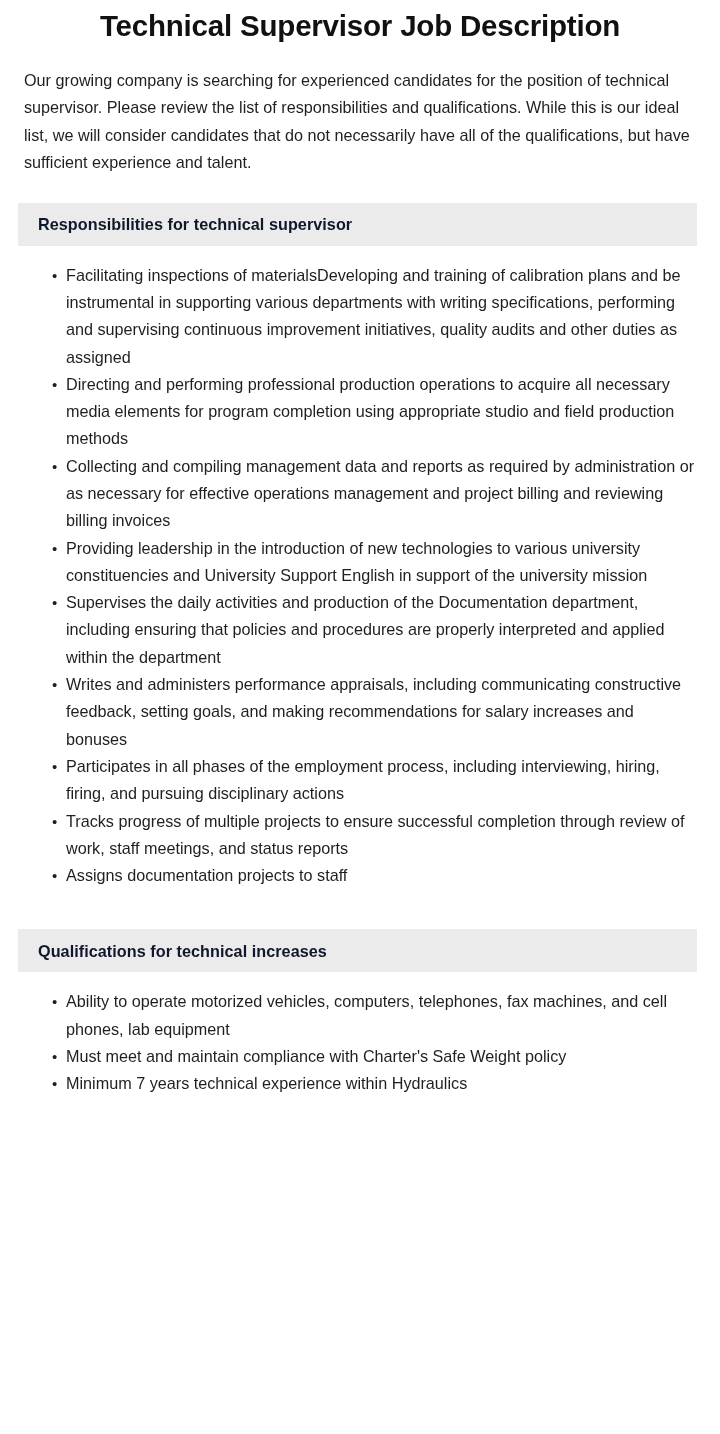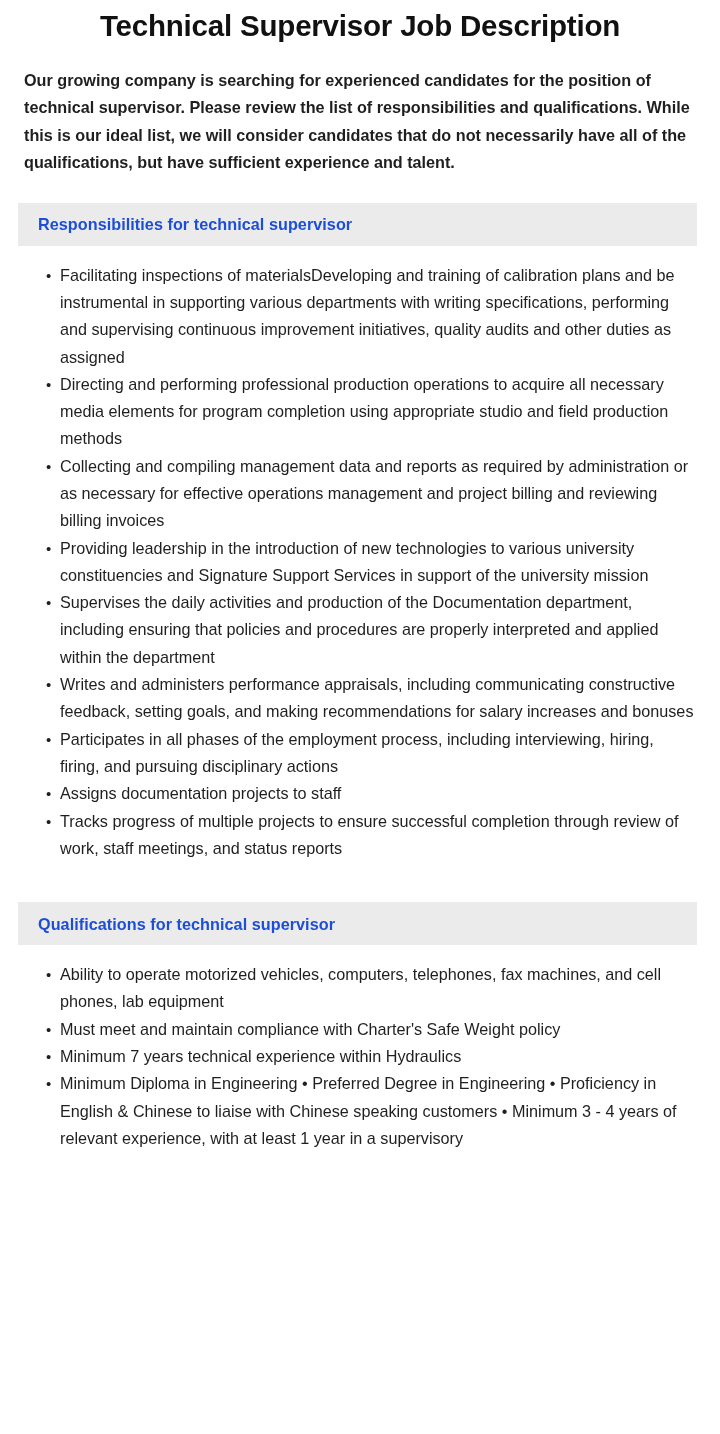--- a/index.html
+++ b/index.html
@@ -32,21 +32,21 @@
     letter-spacing: -0.2px;
     color: #111111;
   }
 
   .intro {
     margin: 0;
     padding: 21px 24px 0 24px;
     font-size: 16.2px;
     line-height: 27.4px;
     color: #1f1f1f;
-    font-weight: 700;
+    font-weight: 400;
   }
 
   .section {
     margin: 0;
     padding: 0;
   }
 
   .section-header {
     margin: 26px 23px 0 18px;
     background: #ebebeb;
@@ -54,36 +54,36 @@
     display: flex;
     align-items: center;
     padding: 0 20px;
     box-sizing: border-box;
   }
 
   .section-header-text {
     font-size: 16.2px;
     line-height: 20px;
     font-weight: 700;
-    color: #1d4ed8;
+    color: #0f172a;
     letter-spacing: 0.05px;
   }
 
   ul.bullet-list {
     margin: 0;
     padding: 16px 25px 0 58px;
     list-style: none;
   }
 
   ul.bullet-list > li {
     position: relative;
     font-size: 16.2px;
     line-height: 27.3px;
     color: #1f1f1f;
-    margin: 0 0 0 2px;
+    margin: 0 0 0 8px;
     padding: 0 0 0 0;
   }
 
   ul.bullet-list > li::before {
     content: "\2022";
     position: absolute;
     left: -14px;
     top: 0;
     font-size: 15px;
     line-height: 27.3px;
@@ -108,37 +108,36 @@
   <p class="intro">Our growing company is searching for experienced candidates for the position of technical supervisor. Please review the list of responsibilities and qualifications. While this is our ideal list, we will consider candidates that do not necessarily have all of the qualifications, but have sufficient experience and talent.</p>
 
   <div class="section">
     <div class="section-header">
       <span class="section-header-text">Responsibilities for technical supervisor</span>
     </div>
     <ul class="bullet-list">
       <li>Facilitating inspections of materialsDeveloping and training of calibration plans and be instrumental in supporting various departments with writing specifications, performing and supervising continuous improvement initiatives, quality audits and other duties as assigned</li>
       <li>Directing and performing professional production operations to acquire all necessary media elements for program completion using appropriate studio and field production methods</li>
       <li>Collecting and compiling management data and reports as required by administration or as necessary for effective operations management and project billing and reviewing billing invoices</li>
-      <li>Providing leadership in the introduction of new technologies to various university constituencies and Signature Support Services in support of the university mission</li>
+      <li>Providing leadership in the introduction of new technologies to various university constituencies and University Support English in support of the university mission</li>
       <li>Supervises the daily activities and production of the Documentation department, including ensuring that policies and procedures are properly interpreted and applied within the department</li>
       <li>Writes and administers performance appraisals, including communicating constructive feedback, setting goals, and making recommendations for salary increases and bonuses</li>
       <li>Participates in all phases of the employment process, including interviewing, hiring, firing, and pursuing disciplinary actions</li>
+      <li>Tracks progress of multiple projects to ensure successful completion through review of work, staff meetings, and status reports</li>
       <li>Assigns documentation projects to staff</li>
-      <li>Tracks progress of multiple projects to ensure successful completion through review of work, staff meetings, and status reports</li>
     </ul>
     <div class="list-spacer-bottom"></div>
   </div>
 
   <div class="section">
     <div class="section-header">
-      <span class="section-header-text">Qualifications for technical supervisor</span>
+      <span class="section-header-text">Qualifications for technical increases</span>
     </div>
     <ul class="bullet-list">
       <li>Ability to operate motorized vehicles, computers, telephones, fax machines, and cell phones, lab equipment</li>
       <li>Must meet and maintain compliance with Charter's Safe Weight policy</li>
       <li>Minimum 7 years technical experience within Hydraulics</li>
-      <li>Minimum Diploma in Engineering • Preferred Degree in Engineering • Proficiency in English &amp; Chinese to liaise with Chinese speaking customers • Minimum 3 - 4 years of relevant experience, with at least 1 year in a supervisory</li>
     </ul>
   </div>
 
   <div class="tail-space"></div>
 
 </div>
 
 </body></html>

